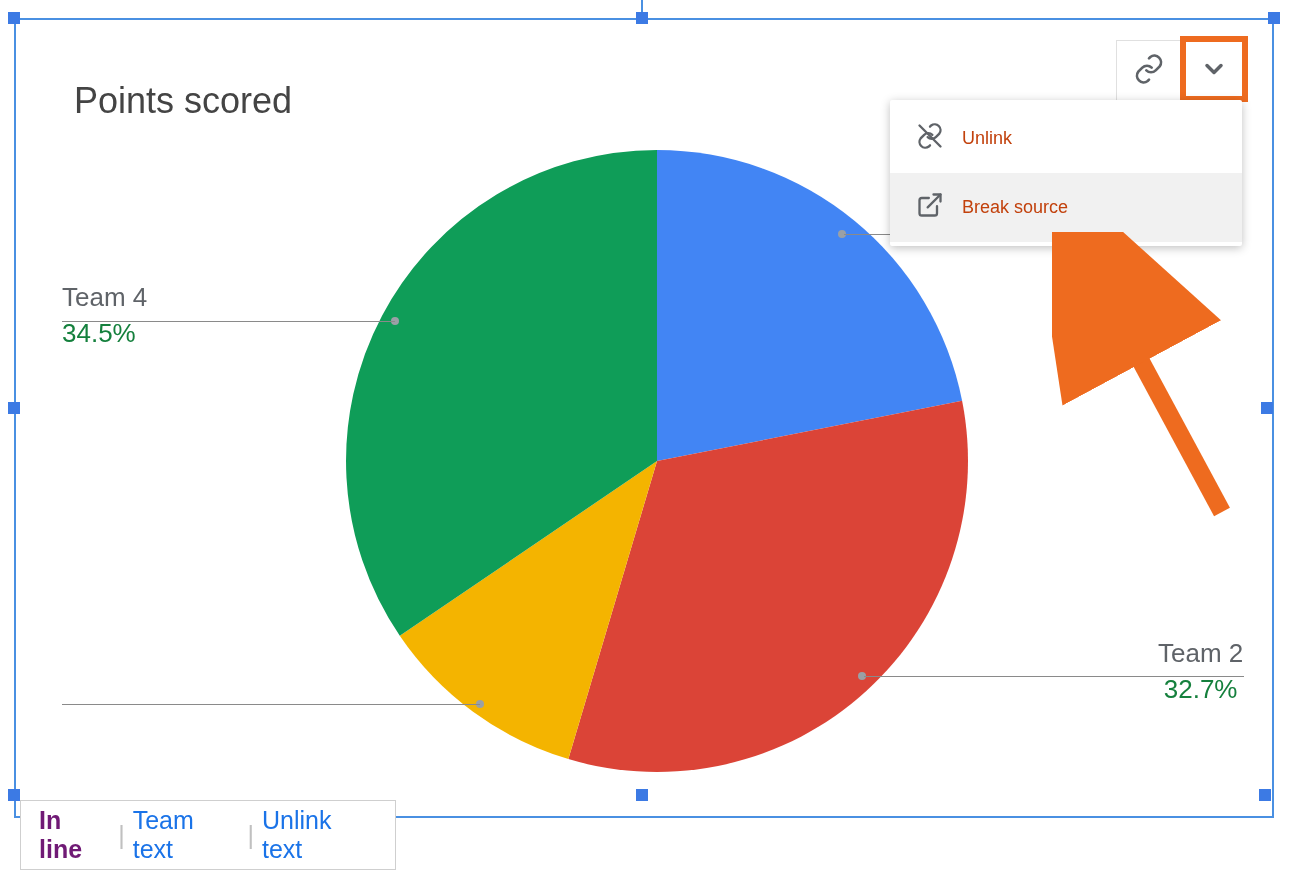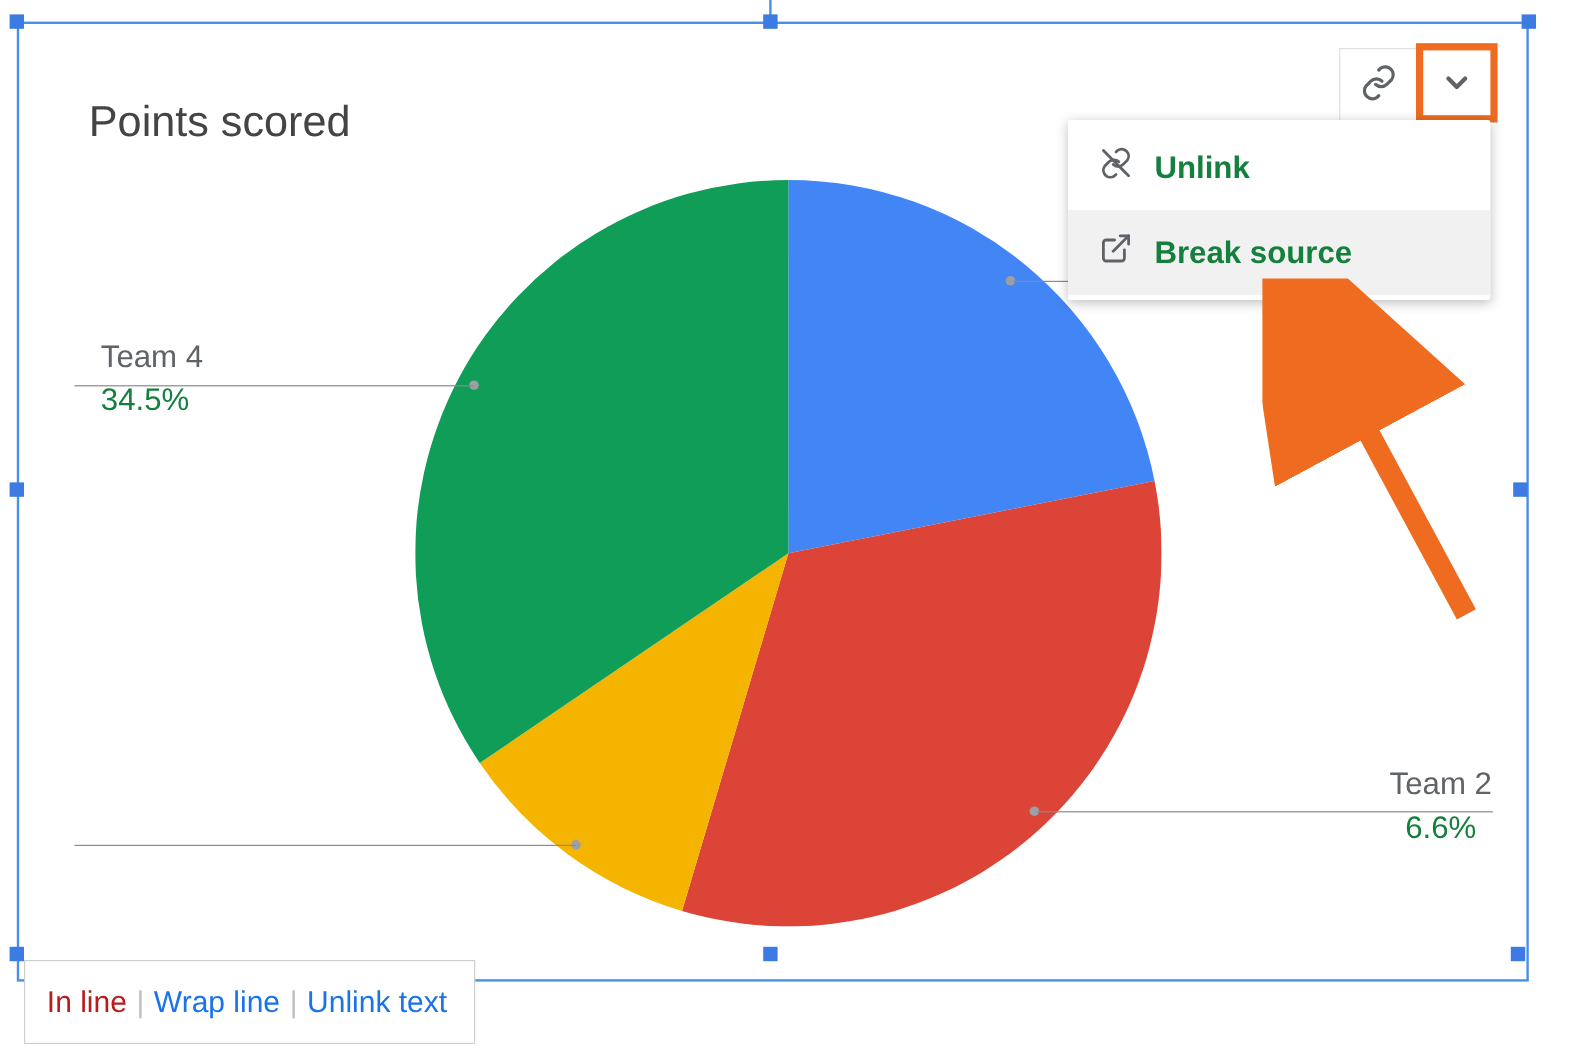--- a/index.html
+++ b/index.html
@@ -130,23 +130,22 @@
   
   .dropdown {
     position: absolute;
     left: 890px;
     top: 100px;
     width: 352px;
     background: #fff;
     box-shadow: 0 2px 10px rgba(0,0,0,.25);
     border-radius: 2px;
     padding: 4px 0;
-    font-size: 26px;
-    color: #15803d;
-    font-weight: bold;
+    font-size: 18px;
+    color: #c2410c;
   }
   .dropdown .item {
     display: flex;
     align-items: center;
     gap: 18px;
     padding: 18px 26px;
     cursor: pointer;
   }
   .dropdown .item.hover {
     background: #f1f1f1;
@@ -172,21 +171,21 @@
     height: 70px;
     border: 1px solid #cfcfcf;
     background: #fff;
     font-size: 25px;
     display: flex;
     align-items: center;
     padding: 0 18px;
     box-sizing: border-box;
     color: #c0c0c0;
   }
-  .wrap-toolbar .opt-active { color: #b91c1c; font-weight: 400; }
+  .wrap-toolbar .opt-active { color: #701a75; font-weight: 700; }
   .wrap-toolbar .opt-link   { color: #1a73e8; cursor: pointer; }
   .wrap-toolbar .sep        { margin: 0 8px; }
 </style>
 </head>
 <body>
 
 <div class="rot-line"></div>
 
 <div class="chart-frame">
 
@@ -205,33 +204,33 @@
         <path fill="#0F9D58" d="M0 0 L-257.217 174.781 A311 311 0 0 1 0 -311 Z"></path>
       </g>
     </svg>
   </div>
 
   <div class="leader-dot" style="left:822px; top:210px;"></div>
   <div class="leader-line" style="left:828px; top:214px; width:50px;"></div>
 
   <div class="leader-dot" style="left:375px; top:297px;"></div>
   <div class="leader-line" style="left:46px; top:301px; width:333px;"></div>
-  <div class="leader-label" style="left:46px; top:260px;margin-left:22px;">
+  <div class="leader-label" style="left:46px; top:260px;">
     <div class="name">Team 4</div>
     <div class="pct">34.5%</div>
   </div>
 
   <div class="leader-dot" style="left:460px; top:680px;"></div>
   <div class="leader-line" style="left:46px; top:684px; width:418px;"></div>
 
   <div class="leader-dot" style="left:842px; top:652px;"></div>
   <div class="leader-line" style="left:848px; top:656px; width:380px;"></div>
   <div class="leader-label" style="left:1142px; top:616px; text-align:center;">
     <div class="name">Team 2</div>
-    <div class="pct">6.6%</div>
+    <div class="pct">32.7%</div>
   </div>
 
 </div>
 
 <div class="sel-handle tl"></div>
 <div class="sel-handle tm"></div>
 <div class="sel-handle tr"></div>
 <div class="sel-handle ml"></div>
 <div class="sel-handle mr"></div>
 <div class="sel-handle bl"></div>
@@ -285,16 +284,16 @@
     <marker id="ah" markerWidth="14" markerHeight="14" refX="7" refY="5" orient="auto">
       <polygon points="0,0 14,5 0,10" fill="#ee6b1f"></polygon>
     </marker>
   </defs>
   <line x1="170" y1="280" x2="30" y2="20" stroke="#ee6b1f" stroke-width="18" marker-end="url(#ah)"></line>
 </svg>
 
 <div class="wrap-toolbar">
   <span class="opt-active">In line</span>
   <span class="sep">|</span>
-  <span class="opt-link">Wrap line</span>
+  <span class="opt-link">Team text</span>
   <span class="sep">|</span>
   <span class="opt-link">Unlink text</span>
 </div>
 
 </body></html>

